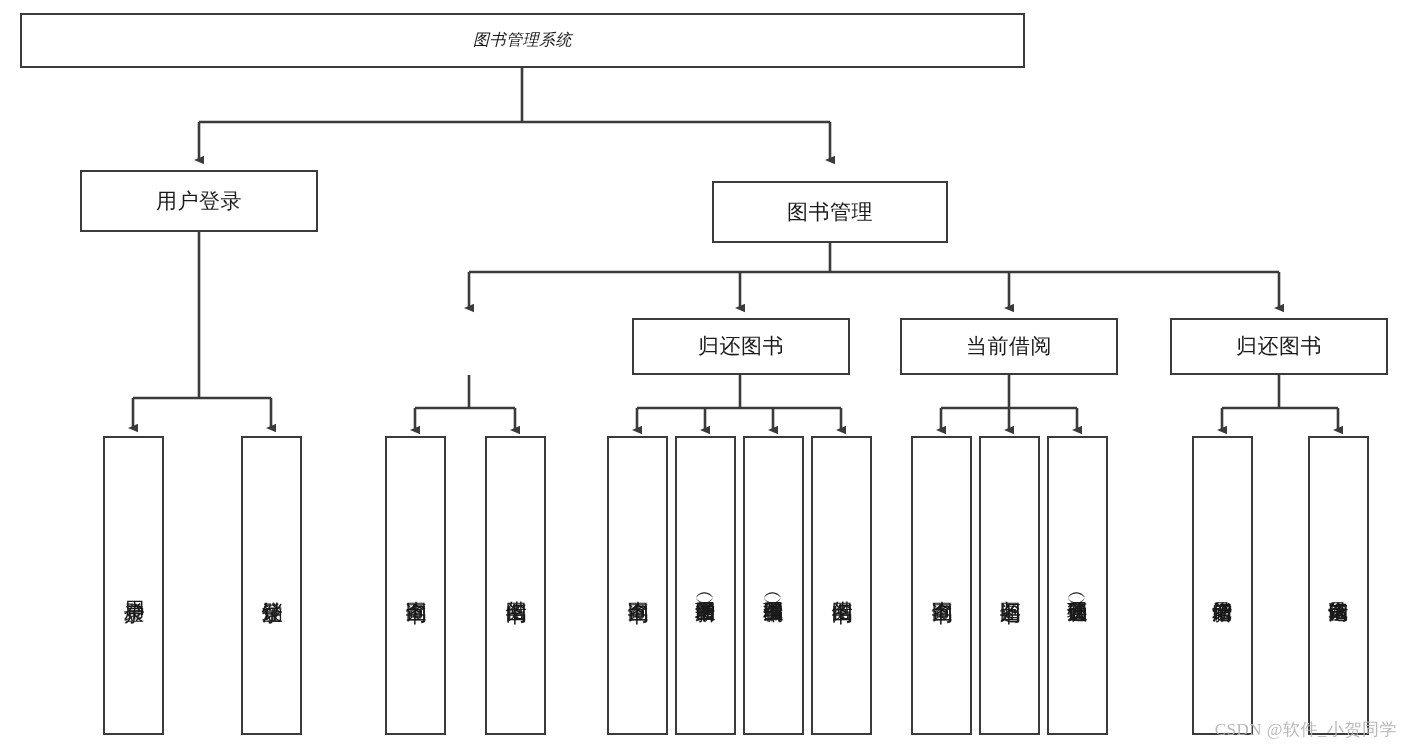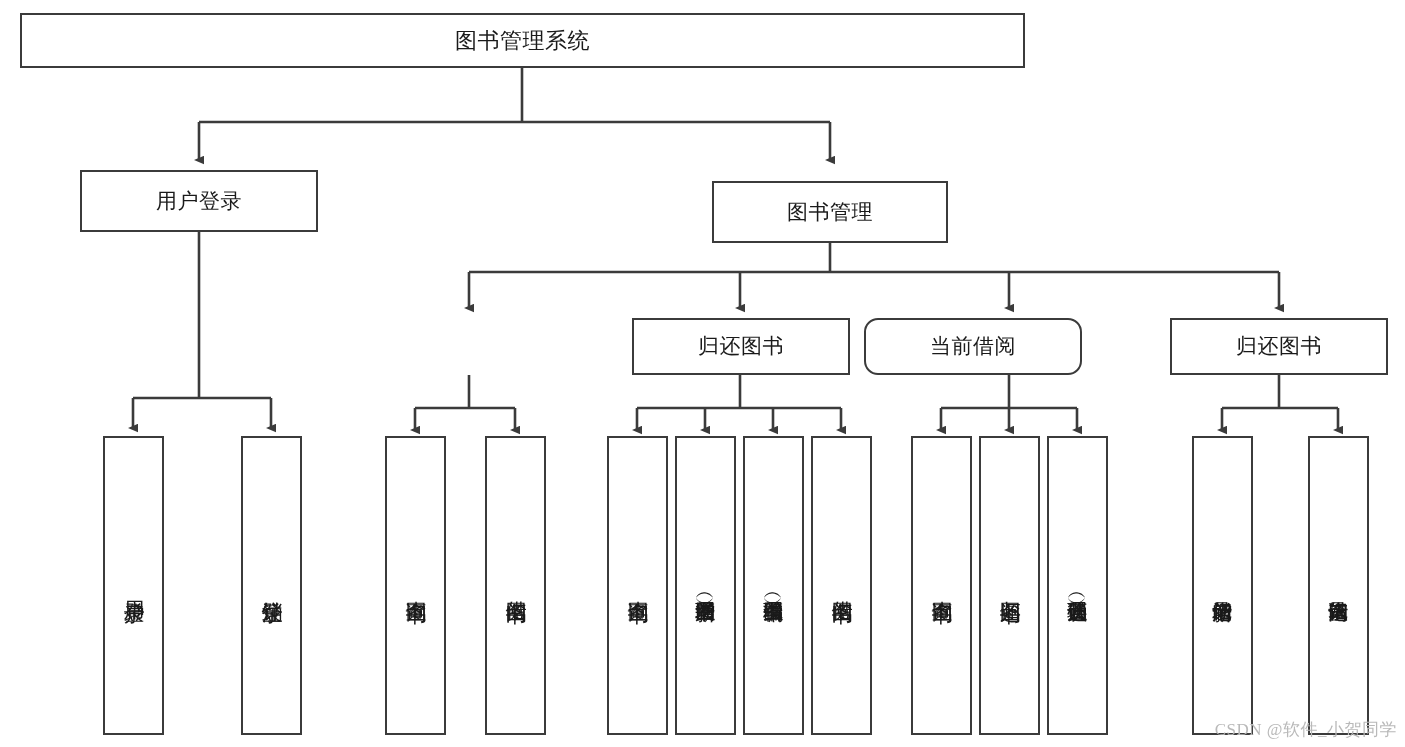--- a/index.html
+++ b/index.html
@@ -39,21 +39,22 @@
   .node .label {
     display: block;
     line-height: 1.18;
     letter-spacing: 0.5px;
     white-space: nowrap;
   }
   .node.horizontal .label {
     font-size: 21px;
   }
   .node.root .label {
-    font-size: 22px;
+    font-size: 16px;
+    font-style: italic;
   }
   .node.vertical {
     align-items: center;
     justify-content: center;
   }
   .node.vertical .label {
     writing-mode: vertical-rl;
     text-orientation: upright;
     font-size: 21px;
     line-height: 1.12;
@@ -142,21 +143,21 @@
 
   <div class="node horizontal" style="left:712px; top:181px; width:236px; height:62px;">
     <span class="label">图书管理</span>
   </div>
 
 
   <div class="node horizontal" style="left:632px; top:318px; width:218px; height:57px;">
     <span class="label">归还图书</span>
   </div>
 
-  <div class="node horizontal" style="left:864px; top:318px; width:218px; height:57px;border-radius:14px;">
+  <div class="node horizontal" style="left:900px; top:318px; width:218px; height:57px;">
     <span class="label">当前借阅</span>
   </div>
 
   <div class="node horizontal" style="left:1170px; top:318px; width:218px; height:57px;">
     <span class="label">归还图书</span>
   </div>
 
   <div class="node vertical" style="left:103px; top:436px; width:61px; height:299px;">
     <span class="label">用户登录</span>
   </div>

